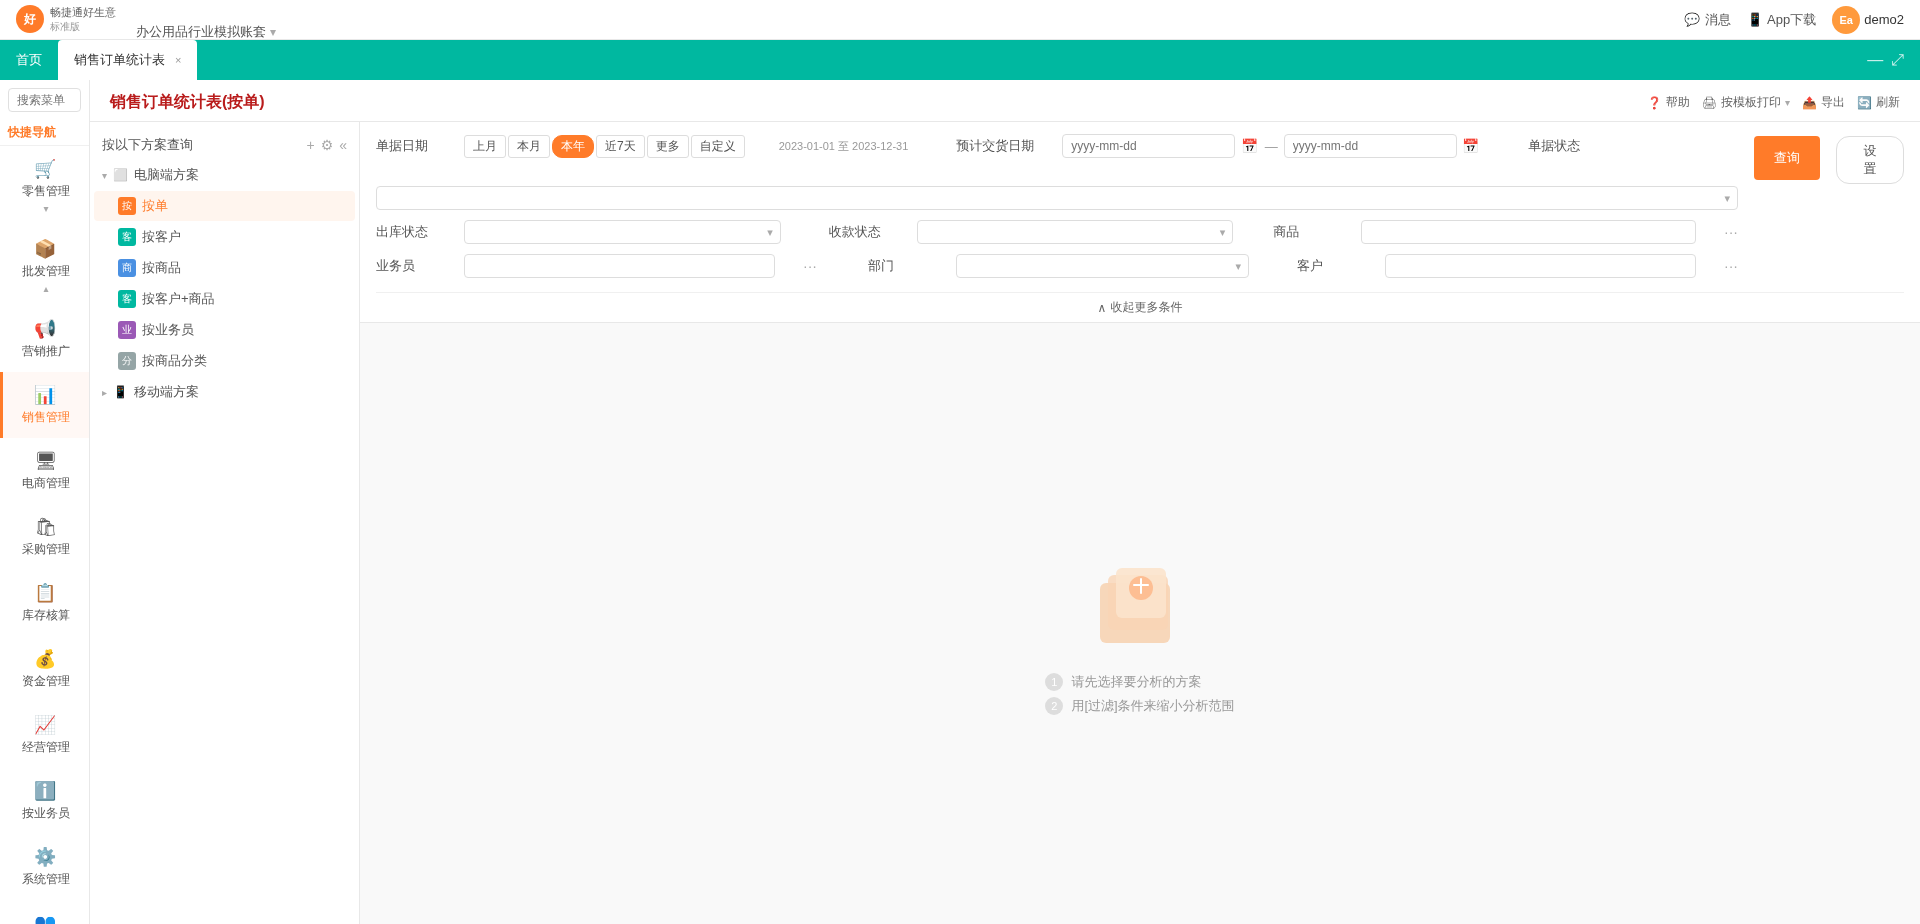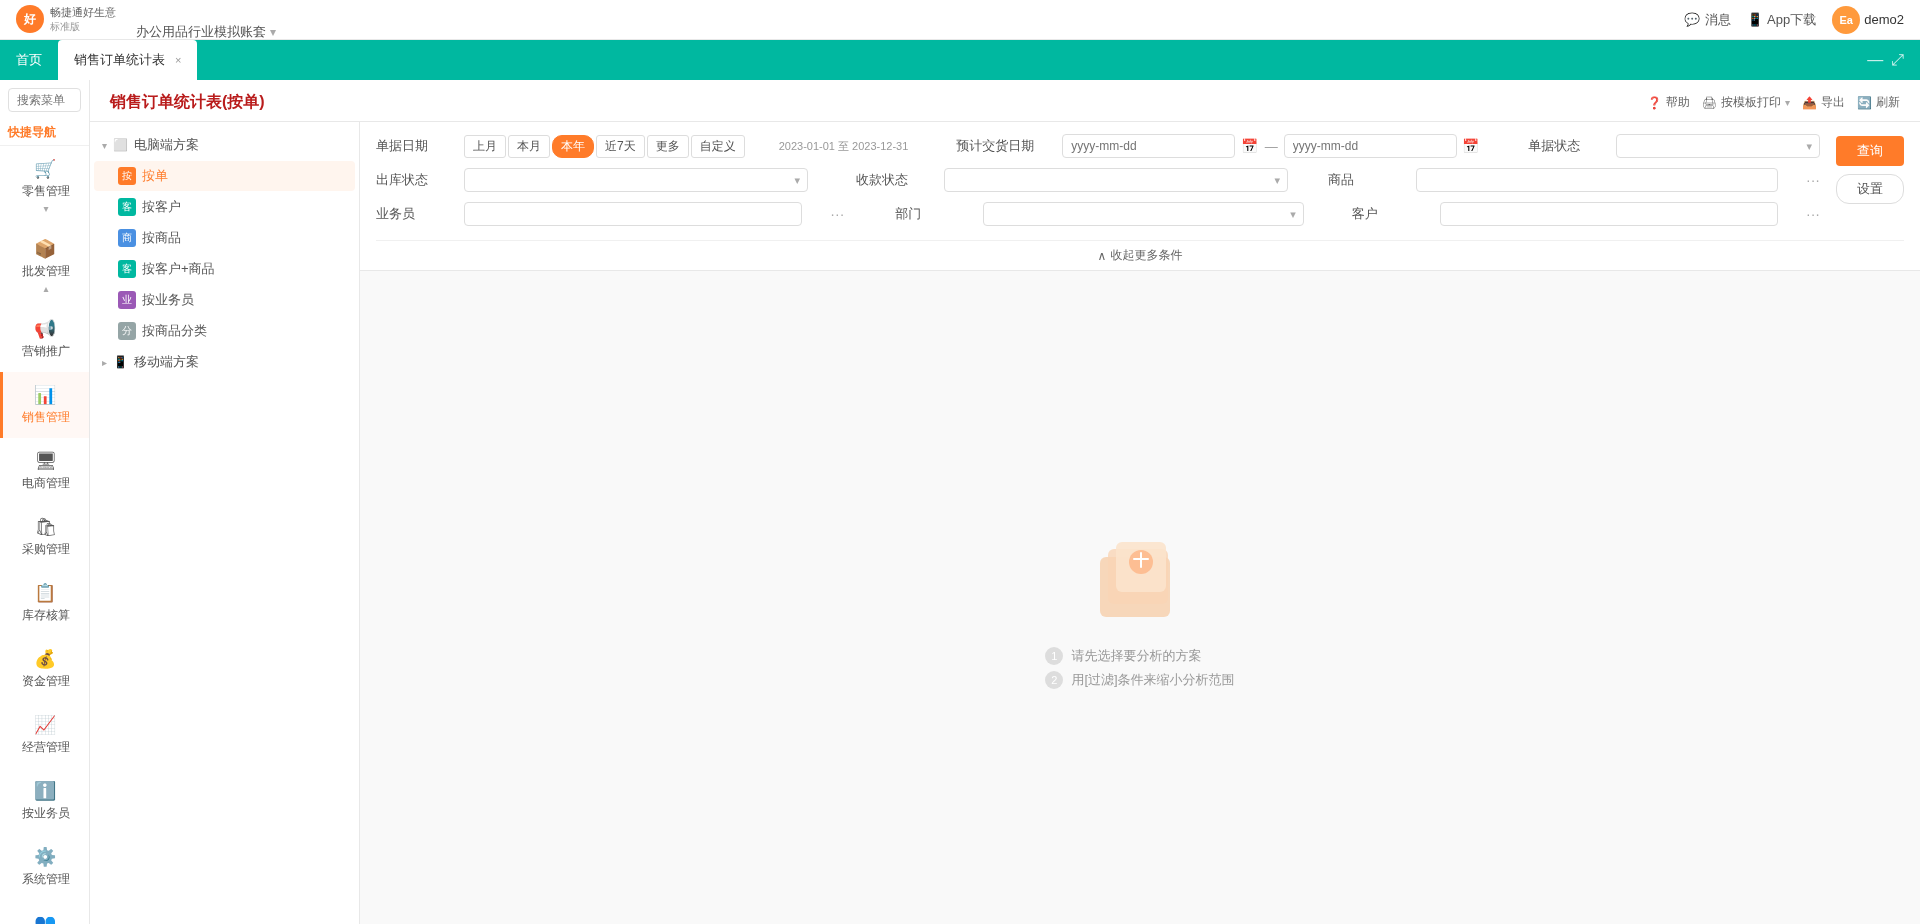--- a/index.html
+++ b/index.html
@@ -84,21 +84,21 @@
     .empty-state { display: flex; flex-direction: column; align-items: center; gap: 20px; }
     .empty-illustration { width: 120px; height: 120px; position: relative; }
     .empty-tips { display: flex; flex-direction: column; gap: 6px; }
     .empty-tip { display: flex; align-items: center; gap: 8px; color: #999; font-size: 13px; }
     .tip-num { width: 18px; height: 18px; border-radius: 50%; background: #ddd; color: white; font-size: 11px; display: flex; align-items: center; justify-content: center; flex-shrink: 0; }
 
     
     .query-btn { background: #ff7b29; color: white; border: none; padding: 6px 20px; border-radius: 4px; cursor: pointer; font-size: 13px; display: block; margin-bottom: 4px; width: 100%; }
     .settings-btn { background: #fff; color: #555; border: 1px solid #ddd; padding: 5px 20px; border-radius: 13px; cursor: pointer; font-size: 13px; display: block; width: 100%; }
 
-    .filter-right-actions { display: flex; flex-direction: column; gap: 4px; align-self: flex-start; margin-left: auto; flex-shrink: 0; }
+    .filter-right-actions { display: flex; flex-direction: row; gap: 16px; align-self: flex-start; margin-left: auto; flex-shrink: 0; }
 
     .inline-date { display: flex; align-items: center; gap: 6px; }
 
     .sidebar-quick-nav { padding: 4px 8px; font-size: 12px; color: #ff7b29; font-weight: bold; border-bottom: 1px solid #f0f0f0; }
   </style>
 </head>
 <body>
 
 <div class="top-bar">
   <div class="top-bar-left">
@@ -228,20 +228,28 @@
         <div class="page-action-btn">
           <span>🔄</span>
           <span>刷新</span>
         </div>
       </div>
     </div>
 
     <div style="display:flex;flex:1;overflow:hidden;">
 
       <div class="scheme-panel">
+        <div class="scheme-panel-header">
+          <span class="scheme-panel-title">按以下方案查询</span>
+          <div class="scheme-panel-actions">
+            <span class="scheme-action-btn">+</span>
+            <span class="scheme-action-btn">⚙</span>
+            <span class="scheme-action-btn">«</span>
+          </div>
+        </div>
 
         <div class="scheme-group">
           <div class="scheme-group-header">
             <span style="font-size:10px;color:#aaa;">▾</span>
             <span style="font-size:12px;">⬜</span>
             <span>电脑端方案</span>
           </div>
 
           <div class="scheme-item active">
             <div class="scheme-item-icon orange">按</div>

